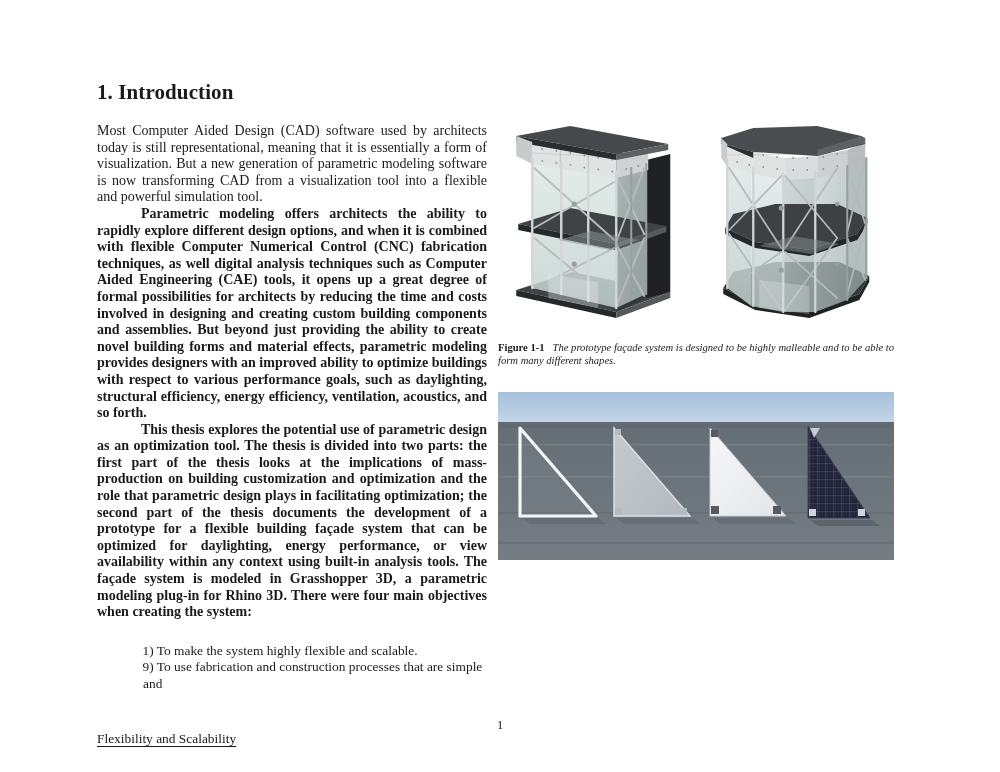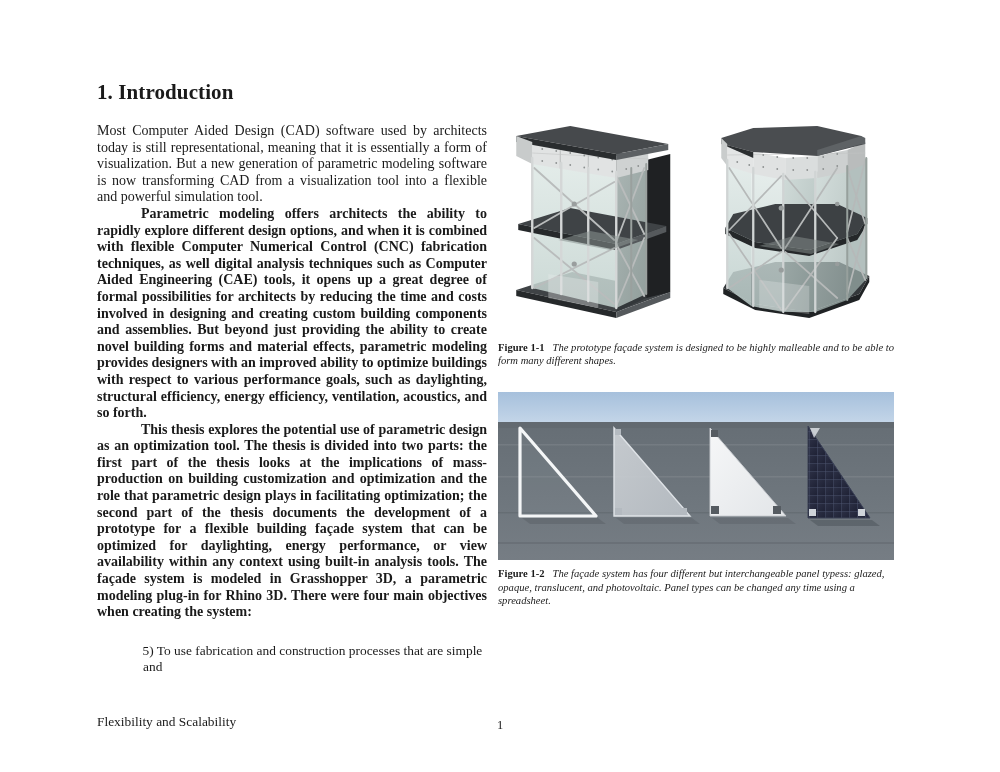--- a/index.html
+++ b/index.html
@@ -53,20 +53,21 @@
     line-height: 16.6px;
     padding-left: 46px;
     text-indent: -0.5px;
     margin: 0;
   }
   .obj-list li.wrap { padding-left: 46px; }
 
   .sub-heading {
     font-size: 13.4px;
     margin: 38px 0 0 0;
+    text-decoration: underline;
     text-underline-offset: 2.5px;
   }
 
   
   .fig-col {
     position: absolute;
     left: 498px;
     top: 112px;
     width: 397px;
   }
@@ -122,21 +123,22 @@
 
     <h1 class="chapter-title">1. Introduction</h1>
 
     <p class="body-par">Most Computer Aided Design (CAD) software used by architects today is still representational, meaning that it is essentially a form of visualization. But a new generation of parametric modeling software is now transforming CAD from a visualization tool into a flexible and powerful simulation tool.</p>
 
     <p class="body-par indent">Parametric modeling offers architects the ability to rapidly explore different design options, and when it is combined with flexible Computer Numerical Control (CNC) fabrication techniques, as well digital analysis techniques such as Computer Aided Engineering (CAE) tools, it opens up a great degree of formal possibilities for architects by reducing the time and costs involved in designing and creating custom building components and assemblies.  But beyond just providing the ability to create novel building forms and material effects, parametric modeling provides designers with an improved ability to optimize buildings with respect to various performance goals, such as daylighting, structural efficiency, energy efficiency, ventilation, acoustics, and so forth.</p>
 
     <p class="body-par indent">This thesis explores the potential use of parametric design as an optimization tool.  The thesis is divided into two parts: the first part of the thesis looks at the implications of mass-production on building customization and optimization and the role that parametric design plays in facilitating optimization;  the second part of the thesis documents the development of a prototype for a flexible building façade system that can be optimized for daylighting, energy performance, or view availability within any context using built-in analysis tools.  The façade system is modeled in Grasshopper 3D, a parametric modeling plug-in for Rhino 3D.  There were four main objectives when creating the system:</p>
 
     <ul class="obj-list">
-      <li>5) To use fabrication and construction processes that are simple and</li>
+      <li>1) To make the system highly flexible and scalable.</li>
+      <li>9) To use fabrication and construction processes that are simple and</li>
     </ul>
 
     <p class="sub-heading">Flexibility and Scalability</p>
 
   </div>
 
   <div class="fig-col">
 
     <figure class="fig1" style="margin:0;">
 
@@ -415,21 +417,17 @@
           <polygon points="310,126 310,34 372,126" fill="none" stroke="#3c4257" stroke-width="1"></polygon>
 
           <polygon points="312,36 322,36 316,46" fill="#e8ecf2" opacity="0.75"></polygon>
           <rect x="311" y="117" width="7" height="7" fill="#cfd4da"></rect>
           <rect x="360" y="117" width="7" height="7" fill="#cfd4da"></rect>
           <polygon points="312,128 374,128 382,134 320,134" fill="#42484e" opacity="0.4"></polygon>
         </g>
       </svg>
     </figure>
 
-    <p class="figcaption">
-      <span class="fig-label">Figure 1-2&nbsp;&nbsp;</span>
-      <span class="fig-text">The façade system has four different but interchangeable panel typess: glazed, opaque, translucent, and photovoltaic.  Panel types can be changed any time using a spreadsheet.</span>
-    </p>
   </div>
 
   <div class="page-number">1</div>
 
 </div>
 
 </body></html>

